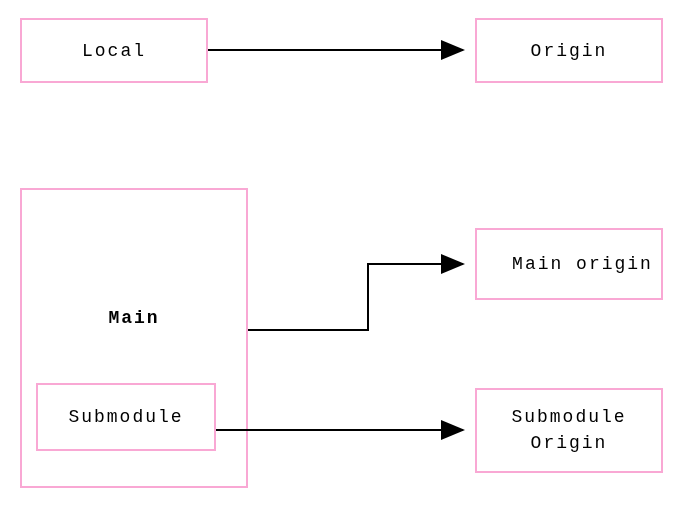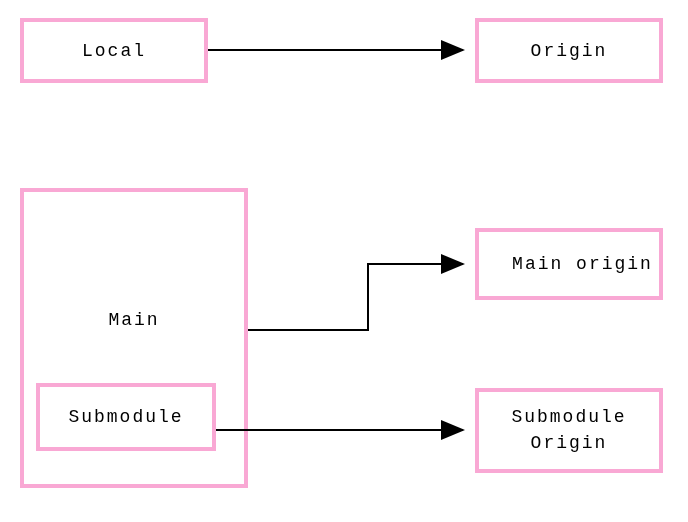--- a/index.html
+++ b/index.html
@@ -5,33 +5,33 @@
     * { margin: 0; padding: 0; box-sizing: border-box; }
     body {
       width: 688px;
       height: 522px;
       background: #fff;
       font-family: 'Courier New', Courier, monospace;
       position: relative;
     }
     .box {
       position: absolute;
-      border: 4px solid #f9a8d4;
+      border: 2px solid #f9a8d4;
       background: #fff;
       display: flex;
       align-items: center;
       justify-content: center;
       text-align: center;
       font-size: 18px;
       letter-spacing: 2px;
     }
     .box-local { left: 20px; top: 18px; width: 188px; height: 65px; }
     .box-origin { left: 475px; top: 18px; width: 188px; height: 65px; }
     .box-main { left: 20px; top: 188px; width: 228px; height: 300px; }
-    .box-main .label { position: absolute; top: 118px; width: 100%; text-align: center; }
+    .box-main .label { position: absolute; top: 118px; width: 100%; text-align: center; font-weight: bold; }
     .box-submodule { left: 36px; top: 383px; width: 180px; height: 68px; z-index: 2; }
     .box-main-origin { left: 475px; top: 228px; width: 188px; height: 72px; padding-left: 27px; }
     .box-submodule-origin { left: 475px; top: 388px; width: 188px; height: 85px; line-height: 1.4; }
     svg.connector { position: absolute; overflow: visible; pointer-events: none; }
   </style>
 </head>
 <body>
 
 <div class="box box-local">
   <span>Local</span>

